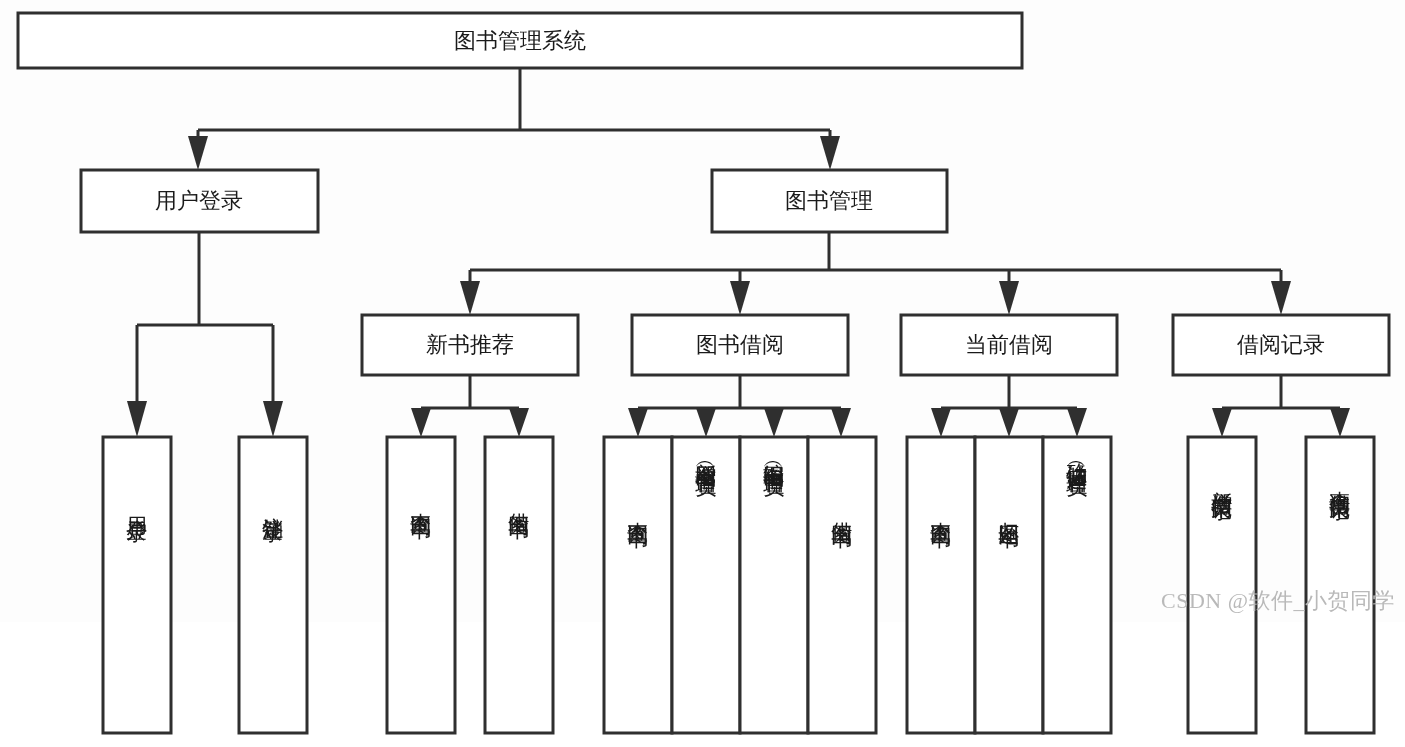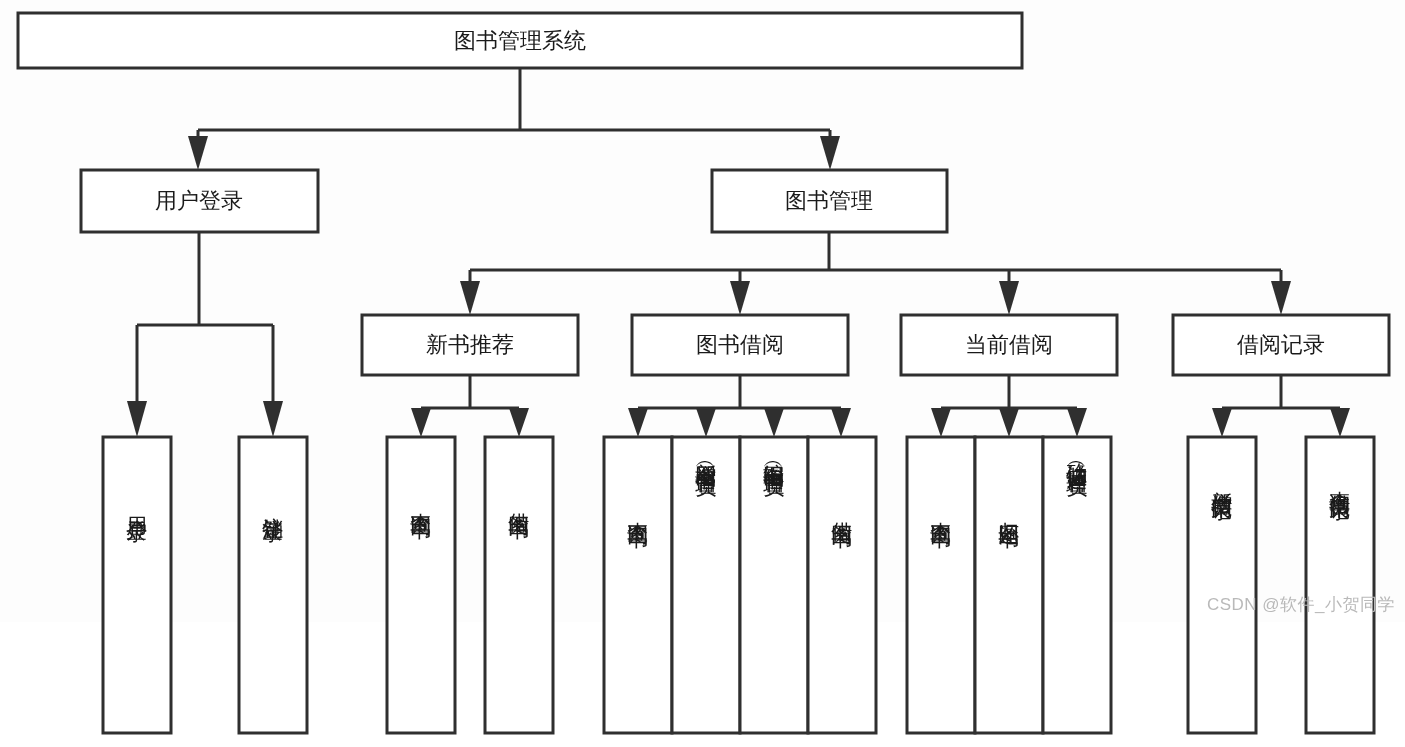--- a/index.html
+++ b/index.html
@@ -63,22 +63,22 @@
     font-size: 21px;
     line-height: 1.12;
     color: #1a1a1a;
     letter-spacing: 2px;
     white-space: nowrap;
   }
   .watermark {
     position: absolute;
     right: 10px;
     bottom: 6px;
-    font-family: Liberation Sans, sans-serif;
-    font-size: 17px;
+    font-family: Liberation Serif, serif;
+    font-size: 22px;
     color: #b9b9b9;
     letter-spacing: 0.5px;
     user-select: none;
   }
 </style>
 </head>
 <body>
 
 <div id="diagram-root">
 

